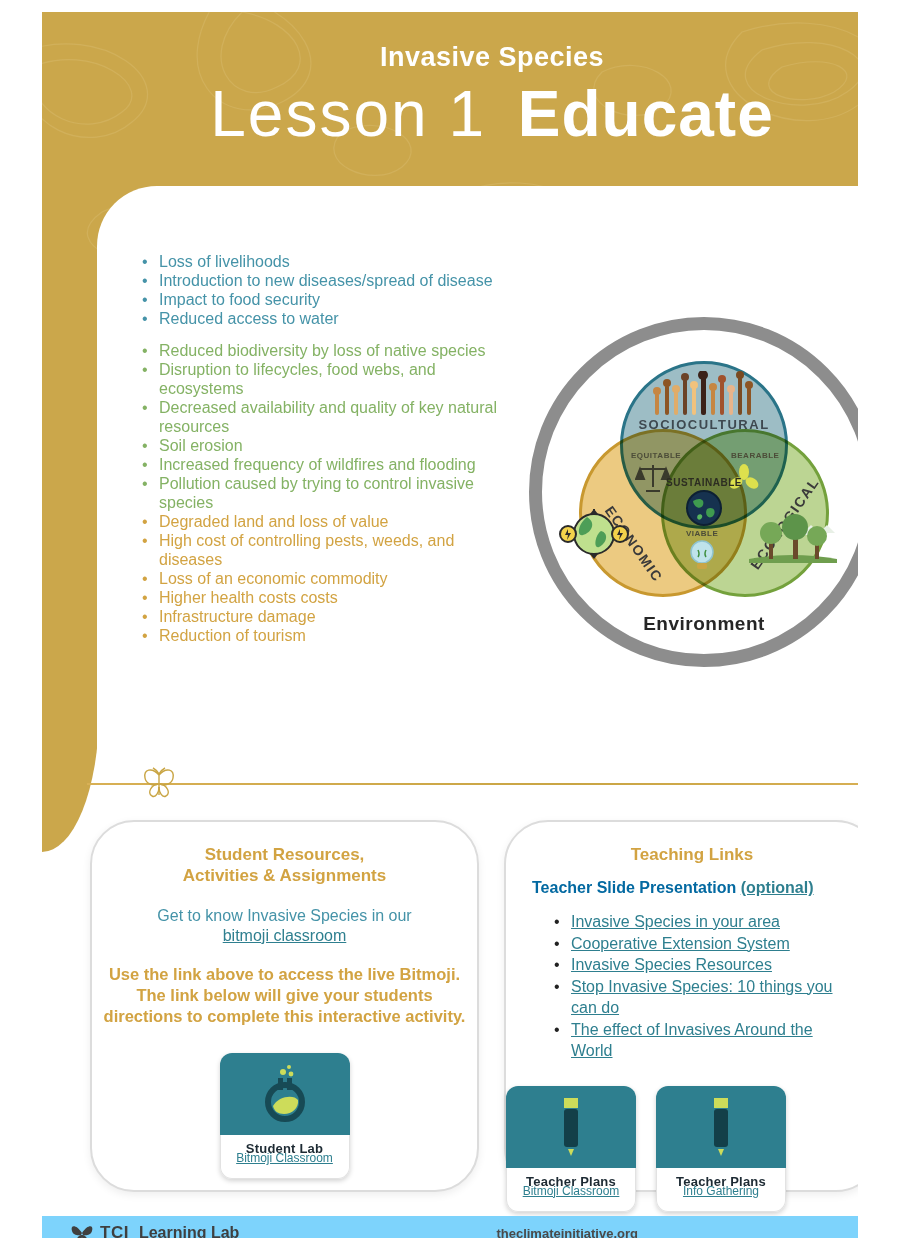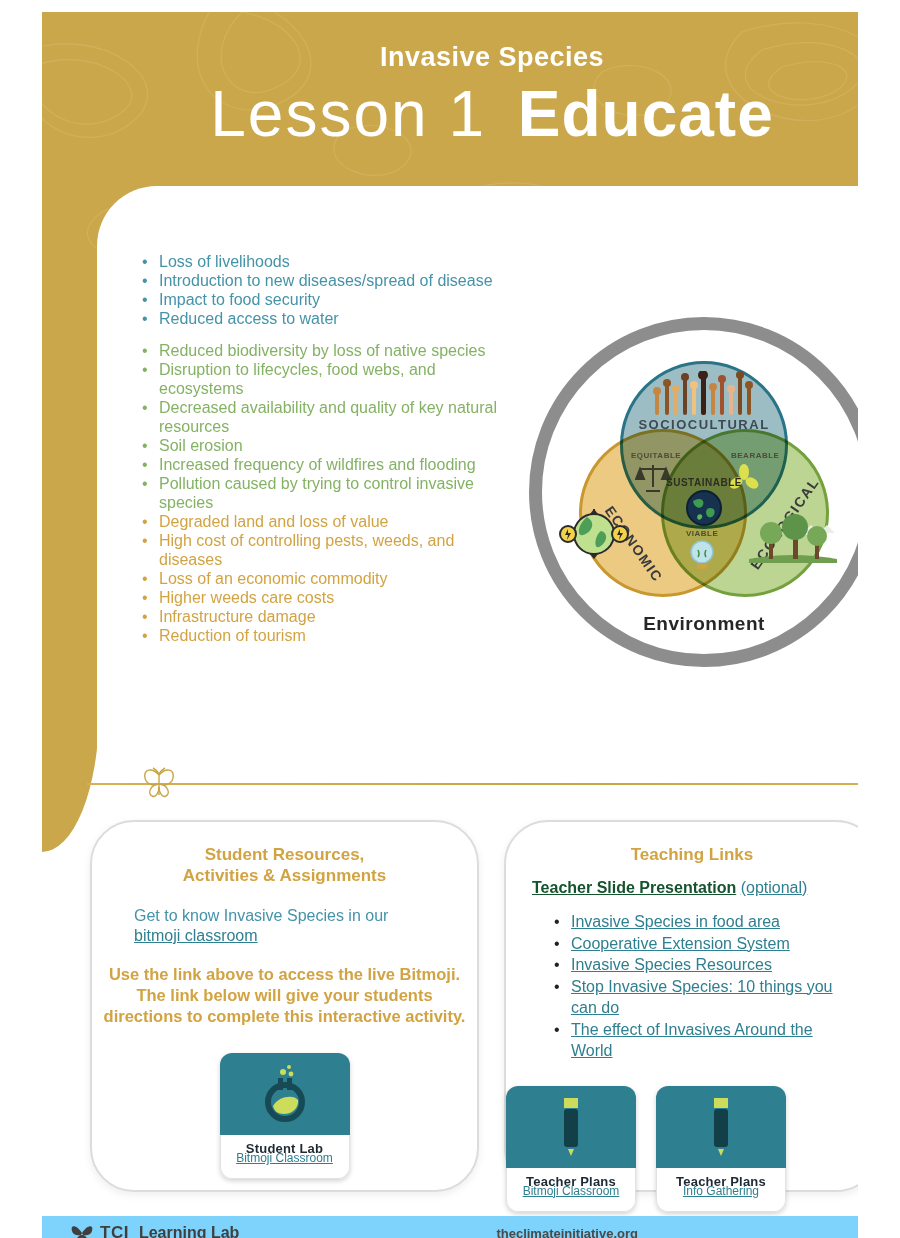--- a/index.html
+++ b/index.html
@@ -62,27 +62,27 @@
   .divider { position:absolute; top:771px; left:45px; width:810px; height:2px;
              background:linear-gradient(90deg,#d8b055,#c9a544 60%,#d8b055); }
   .butterfly-divider { position:absolute; top:753px; left:98px; }
 
   
   .bcard { position:absolute; top:808px; height:372px; background:#fff;
            border:2px solid #dcdcdc; border-radius:44px; box-shadow:0 3px 8px rgba(0,0,0,.07); }
   .bcard-left  { left:48px;  width:389px; }
   .bcard-right { left:462px; width:376px; }
   .bcard-title { margin-top:22px; text-align:center; color:#d2a342; font-weight:bold; font-size:17px; line-height:21px; }
-  .intro { margin-top:20px; color:#4593a8; font-size:16px; line-height:20px; padding:0 42px; }
+  .intro { margin-top:20px; text-align:center; color:#4593a8; font-size:16px; line-height:20px; padding:0 42px; }
   a.tlink { color:#2e7f8f; text-decoration:underline; cursor:pointer; }
   .note { margin-top:18px; text-align:center; color:#d2a342; font-weight:bold; font-size:16.5px; line-height:21px; padding:0 9px; }
 
   .slide-row { margin:14px 0 0 26px; font-size:16px; }
-  .slide-link { color:#14532d; font-weight:bold; text-decoration:underline; cursor:pointer; }
-  .slide-opt { color:#2e7f8f; text-decoration:underline; font-weight:normal; }
+  .slide-link { color:#0369a1; font-weight:bold; cursor:pointer; }
+  .slide-opt { color:#2e7f8f; text-decoration:underline; font-weight:bold; }
   ul.links { list-style:none; margin:14px 0 0 48px; width:300px; }
   ul.links li { position:relative; padding-left:17px; font-size:16px; line-height:21.5px; color:#222; }
   ul.links li::before { content:"\2022"; position:absolute; left:0; top:0; color:#222; }
 
   
   .tile { width:130px; border-radius:12px; background:#fff; box-shadow:0 2px 5px rgba(0,0,0,.18); cursor:pointer; }
   .tile-top { height:82px; background:#2e7f8f; border-radius:12px 12px 0 0;
               display:flex; align-items:center; justify-content:center; }
   .tile-bottom { height:44px; border:1px solid #e2e2e2; border-top:none; border-radius:0 0 12px 12px;
                  text-align:center; padding-top:6px; }
@@ -147,21 +147,21 @@
         <li>Disruption to lifecycles, food webs, and ecosystems</li>
         <li>Decreased availability and quality of key natural resources</li>
         <li>Soil erosion</li>
         <li>Increased frequency of wildfires and flooding</li>
         <li>Pollution caused by trying to control invasive species</li>
       </ul>
       <ul class="blist c-gold">
         <li>Degraded land and loss of value</li>
         <li>High cost of controlling pests, weeds, and diseases</li>
         <li>Loss of an economic commodity</li>
-        <li>Higher weeds care costs</li>
+        <li>Higher health costs costs</li>
         <li>Infrastructure damage</li>
         <li>Reduction of tourism</li>
       </ul>
     </div>
 
     <div class="venn">
       <div class="venn-ring"></div>
       <div class="vc vc-soc"></div>
       <div class="vc vc-econ"></div>
       <div class="vc vc-ecol"></div>
@@ -296,21 +296,21 @@
     </div>
   </div>
 
   <div class="bcard bcard-right">
     <div class="bcard-title">Teaching Links</div>
     <div class="slide-row">
       <a class="slide-link">Teacher Slide Presentation</a>
       <a class="slide-opt">(optional)</a>
     </div>
     <ul class="links">
-      <li><a class="tlink">Invasive Species in food area</a></li>
+      <li><a class="tlink">Invasive Species in your area</a></li>
       <li><a class="tlink">Cooperative Extension System</a></li>
       <li><a class="tlink">Invasive Species Resources</a></li>
       <li><a class="tlink">Stop Invasive Species: 10 things you can do</a></li>
       <li><a class="tlink">The effect of Invasives Around the World</a></li>
     </ul>
 
     <div class="tile-row">
       <div class="tile">
         <div class="tile-top">
           <svg width="24" height="62" viewBox="0 0 24 62">

